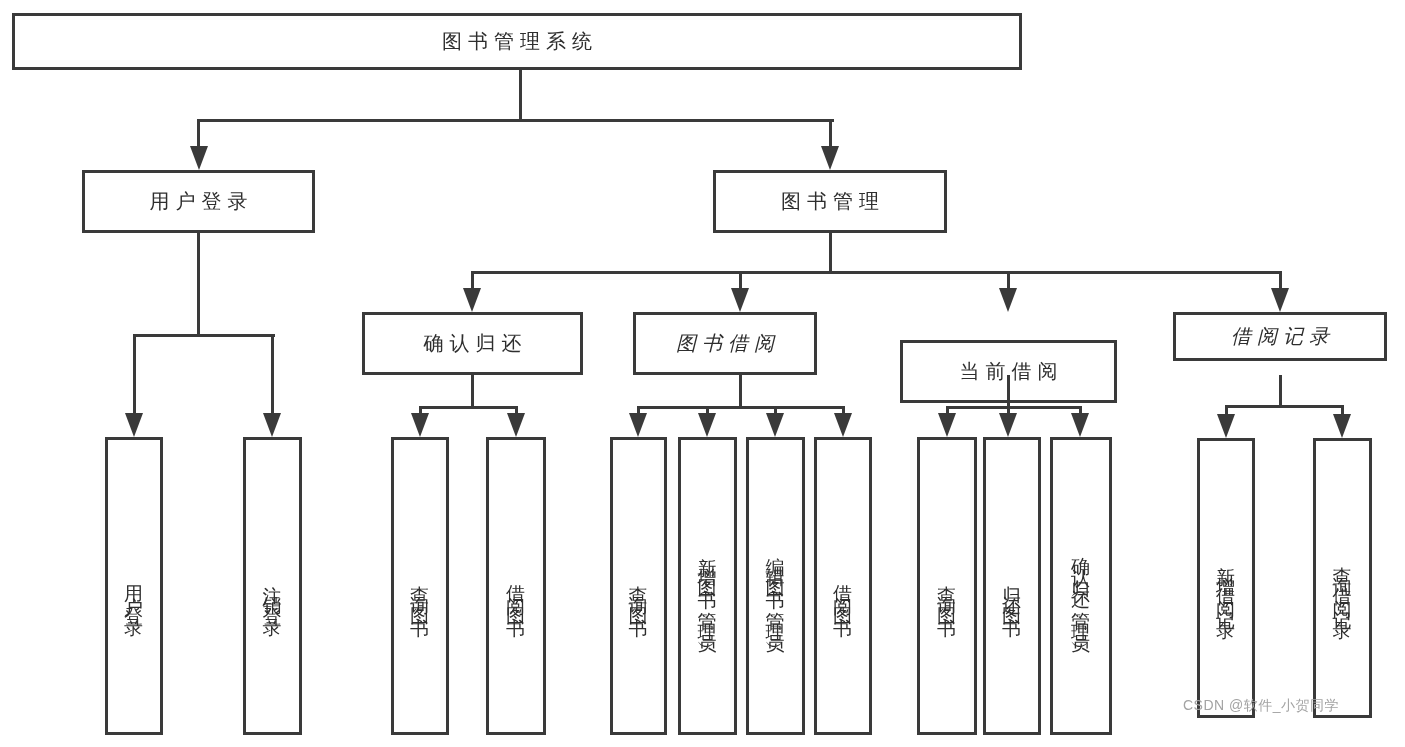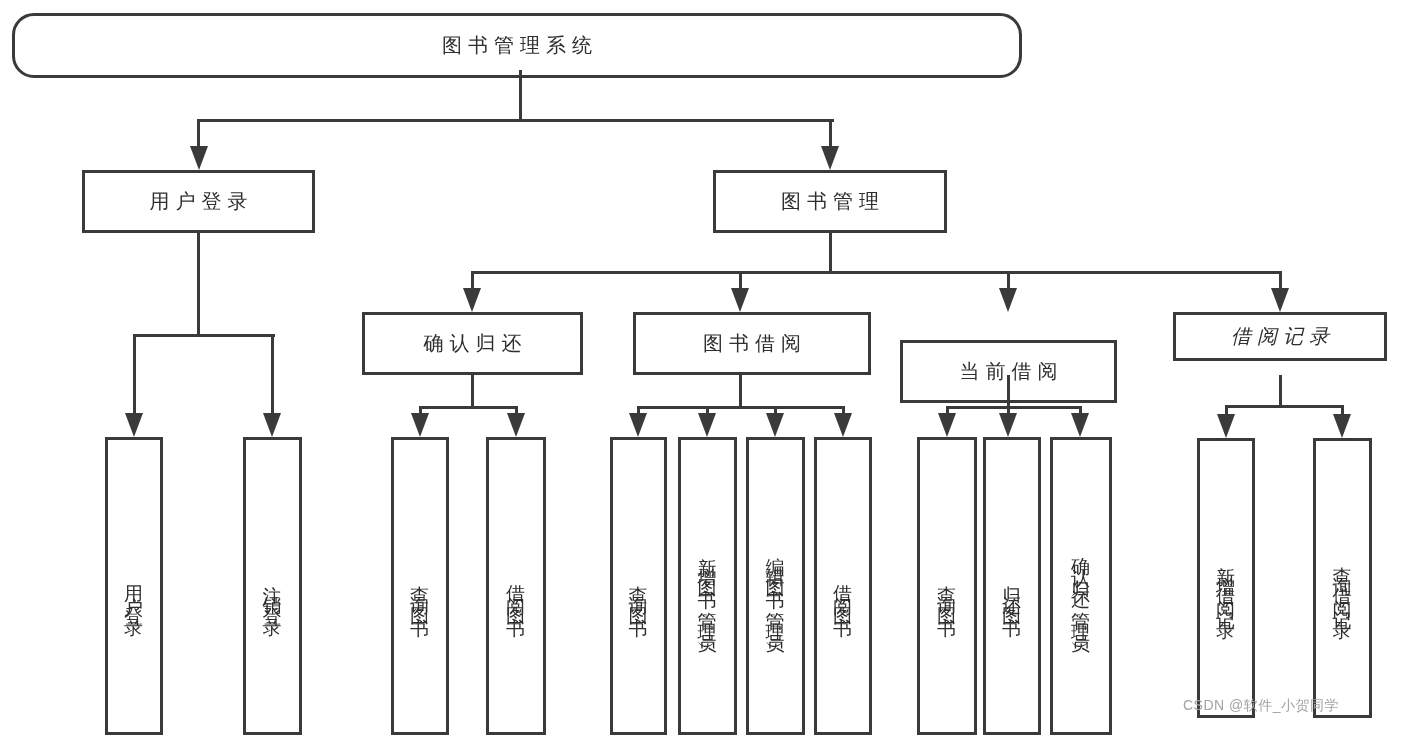--- a/index.html
+++ b/index.html
@@ -52,21 +52,21 @@
     color: var(--watermark, #a3a3a3);
     white-space: nowrap;
     z-index: 5;
   }
 </style>
 </head>
 <body>
 
 <div id="canvas">
 
-  <div class="box" style="left:12px;top:13px;width:1010px;height:65px;border-radius:22px;">
+  <div class="box" style="left:12px;top:13px;width:1010px;height:57px;">
     <span>图书管理系统</span>
   </div>
 
   <div class="vline" style="left:519px;top:70px;height:51px;"></div>
   <div class="hline" style="left:198px;top:119px;width:636px;"></div>
   <div class="vline" style="left:197px;top:119px;height:30px;"></div>
   <div class="arrow" style="left:190px;top:146px;"></div>
   <div class="vline" style="left:829px;top:119px;height:30px;"></div>
   <div class="arrow" style="left:821px;top:146px;"></div>
 
@@ -91,21 +91,21 @@
   <div class="vline" style="left:739px;top:271px;height:19px;"></div>
   <div class="arrow" style="left:731px;top:288px;"></div>
   <div class="vline" style="left:1007px;top:271px;height:19px;"></div>
   <div class="arrow" style="left:999px;top:288px;"></div>
   <div class="vline" style="left:1279px;top:271px;height:19px;"></div>
   <div class="arrow" style="left:1271px;top:288px;"></div>
 
   <div class="box" style="left:362px;top:312px;width:221px;height:63px;">
     <span>确认归还</span>
   </div>
-  <div class="box" style="left:633px;top:312px;width:238px;height:63px;">
+  <div class="box" style="left:633px;top:312px;width:184px;height:63px;font-style:italic;">
     <span>图书借阅</span>
   </div>
   <div class="box" style="left:900px;top:312px;width:217px;height:63px;margin-top:28px;">
     <span>当前借阅</span>
   </div>
   <div class="box" style="left:1173px;top:312px;width:214px;height:49px;font-style:italic;">
     <span>借阅记录</span>
   </div>
 
   <div class="vline" style="left:471px;top:375px;height:33px;"></div>

